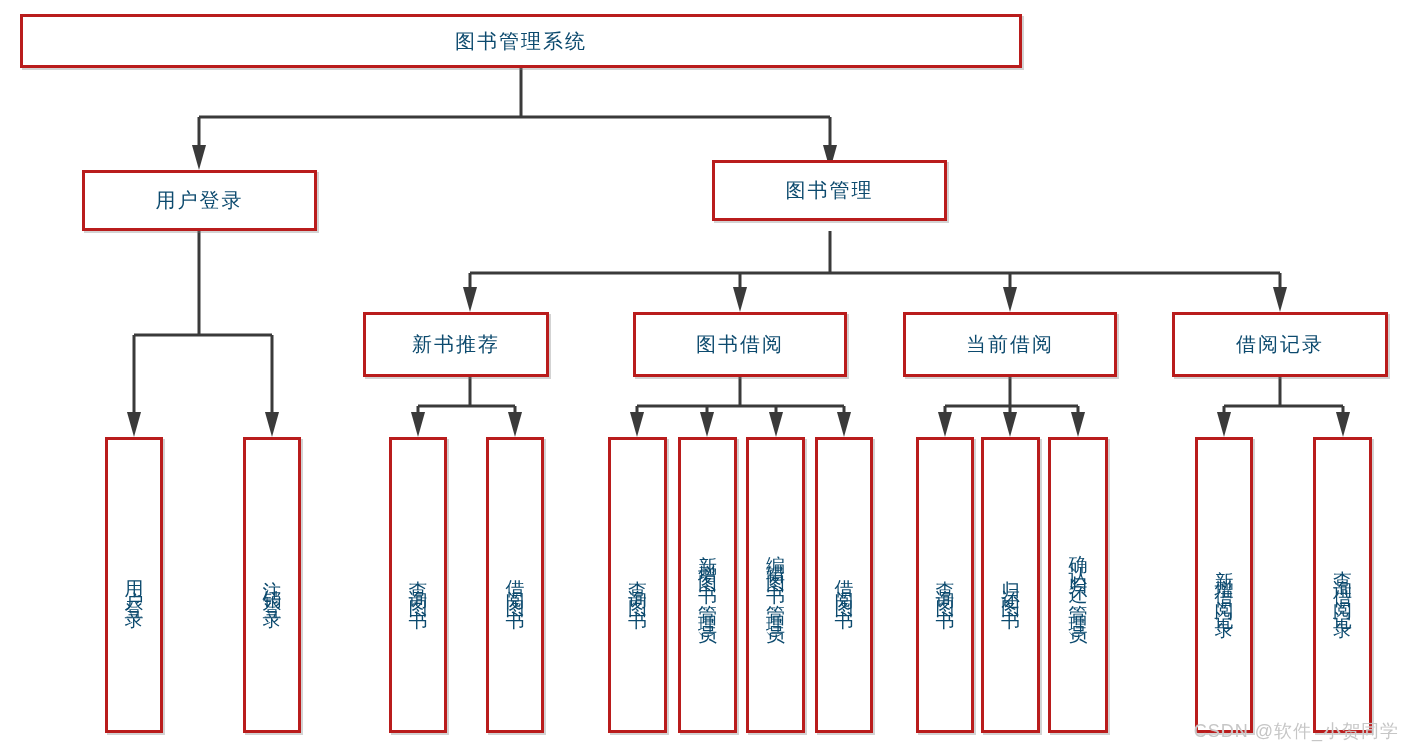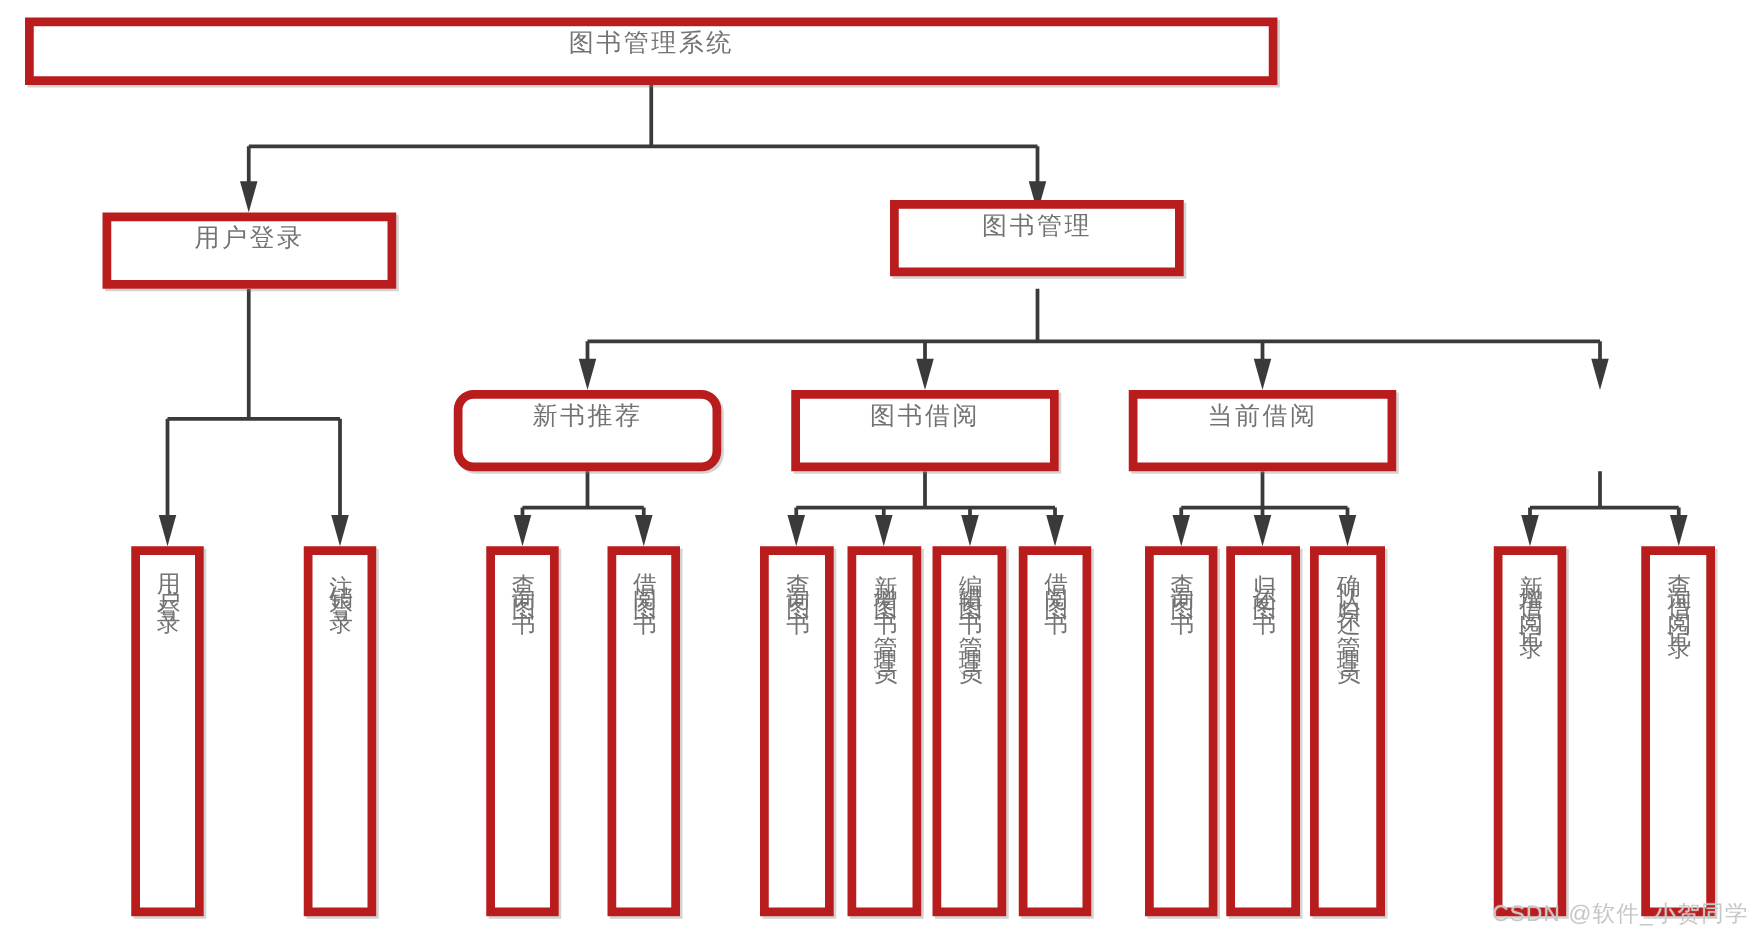--- a/index.html
+++ b/index.html
@@ -17,28 +17,28 @@
   }
   svg.connectors {
     position: absolute;
     left: 0; top: 0;
     width: 1405px; height: 747px;
     z-index: 1;
   }
   .node {
     position: absolute;
     box-sizing: border-box;
-    border: 7px solid #b91c1c;
+    border: 3px solid #b91c1c;
     background: #ffffff;
     display: flex;
-    align-items: flex-start;
+    align-items: center;
     justify-content: center;
     z-index: 2;
     box-shadow: 2px 2px 0 rgba(130,130,130,0.35);
-    color: #737373;
+    color: #0c4a6e;
   }
   .node.h span {
     font-size: 20px;
     letter-spacing: 2px;
     white-space: nowrap;
   }
   .node.v span {
     writing-mode: vertical-rl;
     text-orientation: mixed;
     font-size: 19px;
@@ -107,28 +107,31 @@
     <span>图书管理系统</span>
   </div>
 
   <div class="node h" style="left:82px; top:170px; width:235px; height:61px;">
     <span>用户登录</span>
   </div>
   <div class="node h" style="left:712px; top:160px; width:235px; height:61px;">
     <span>图书管理</span>
   </div>
 
-  <div class="node h" style="left:363px; top:312px; width:214px; height:65px;border-radius:16px;">
+  <div class="node h" style="left:363px; top:312px; width:186px; height:65px;">
     <span>新书推荐</span>
   </div>
   <div class="node h" style="left:633px; top:312px; width:214px; height:65px;">
     <span>图书借阅</span>
   </div>
   <div class="node h" style="left:903px; top:312px; width:214px; height:65px;">
     <span>当前借阅</span>
+  </div>
+  <div class="node h" style="left:1172px; top:312px; width:216px; height:65px;">
+    <span>借阅记录</span>
   </div>
 
   <div class="node v" style="left:105px; top:437px; width:58px; height:296px;">
     <span>用户登录</span>
   </div>
   <div class="node v" style="left:243px; top:437px; width:58px; height:296px;">
     <span>注销登录</span>
   </div>
 
   <div class="node v" style="left:389px; top:437px; width:58px; height:296px;">

